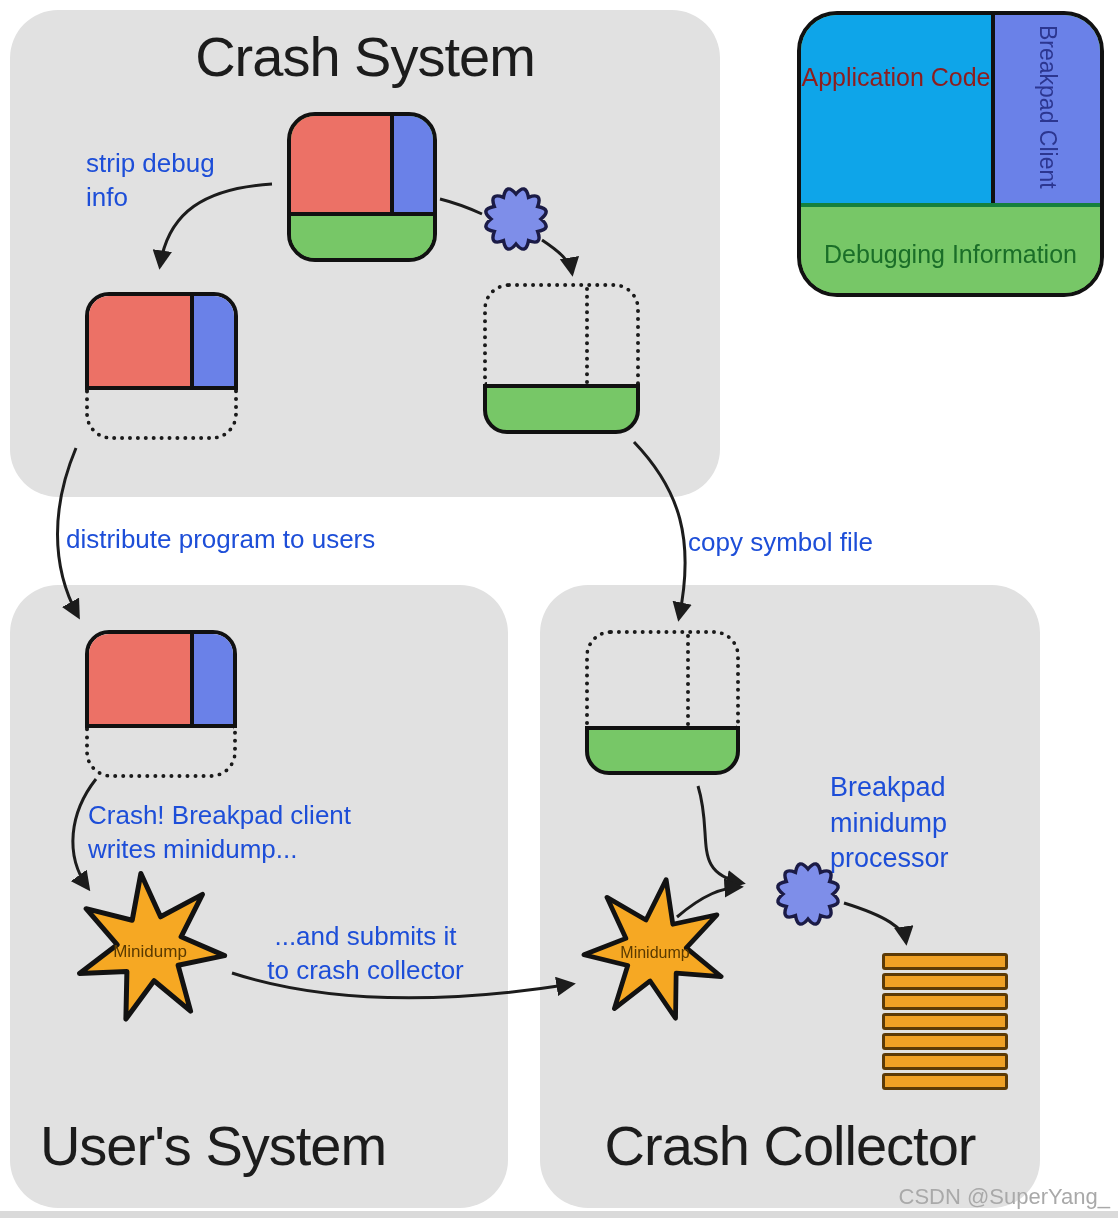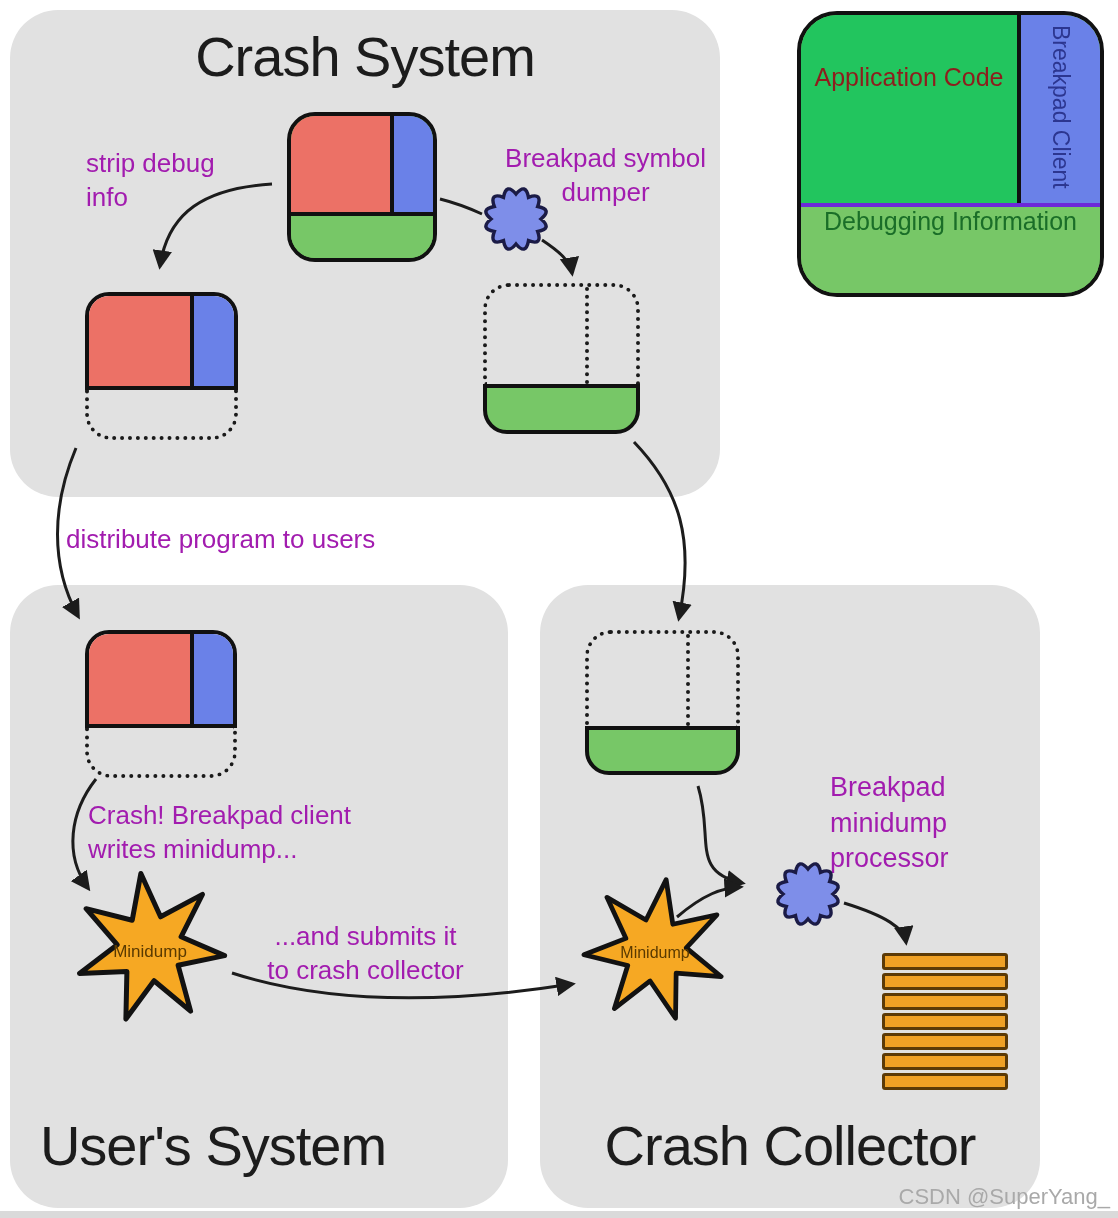--- a/index.html
+++ b/index.html
@@ -2,33 +2,33 @@
 <html><head>
 <meta charset="utf-8">
 <style>
   html,body{margin:0;padding:0;background:#ffffff;}
   #canvas{
     position:relative;width:1118px;height:1218px;overflow:hidden;
     font-family:"Liberation Sans",sans-serif;background:#ffffff;
   }
   .panel{position:absolute;background:#e1e1e1;border-radius:48px;}
   .panel-title{position:absolute;font-size:56px;color:#1c1c1c;text-align:center;letter-spacing:-1px;white-space:nowrap;}
-  .lbl{position:absolute;font-size:26px;color:#a21caf;white-space:nowrap;line-height:1.32;}
+  .lbl{position:absolute;font-size:26px;color:#1d4ed8;white-space:nowrap;line-height:1.32;}
   .lbl.center{text-align:center;}
   
   .legend{position:absolute;left:797px;top:11px;width:307px;height:286px;
     border:4px solid #111;border-radius:40px;overflow:hidden;background:#77c767;box-sizing:border-box;}
   .legend .top-row{display:flex;height:188px;}
-  .legend .red-cell{width:220px;background:#22c55e;border-right:4px solid #111;
+  .legend .red-cell{width:194px;background:#0ea5e9;border-right:4px solid #111;
     display:flex;justify-content:center;align-items:flex-start;padding-top:48px;box-sizing:border-box;}
   .legend .red-cell span{font-size:25px;color:#8e1d1d;}
   .legend .blue-cell{flex:1;background:#6a81e8;display:flex;justify-content:center;}
   .legend .blue-cell span{writing-mode:vertical-rl;font-size:23px;color:#2c3690;padding-top:10px;}
-  .legend .green-cell{height:94px;background:#77c767;border-top:4px solid #6d28d9;
-    display:flex;justify-content:center;}
+  .legend .green-cell{height:94px;background:#77c767;border-top:4px solid #15803d;
+    display:flex;justify-content:center;align-items:center;}
   .legend .green-cell span{font-size:25px;color:#1a6e28;}
   
   .prog-full{position:absolute;left:287px;top:112px;width:150px;height:150px;
     border:4px solid #111;border-radius:28px;overflow:hidden;box-sizing:border-box;background:#77c767;}
   .prog-full .top{display:flex;height:96px;}
   .prog-full .red{width:99px;background:#ec7166;border-right:4px solid #111;}
   .prog-full .blue{flex:1;background:#6a81e8;}
   .prog-full .green{height:46px;background:#77c767;border-top:4px solid #111;}
   .stripped{position:absolute;width:153px;}
   .stripped .solid{height:98px;border:4px solid #111;border-radius:24px 24px 0 0;
@@ -125,25 +125,22 @@
     <div class="bar"></div>
     <div class="bar"></div>
     <div class="bar"></div>
     <div class="bar"></div>
   </div>
 
   <div class="lbl" style="left:86px;top:146px;">
     <div>strip debug</div>
     <div>info</div>
   </div>
-  <div class="lbl center" style="left:468px;top:141px;width:275px;">
-    <div>Breakpad symbol</div>
-    <div>dumper</div>
-  </div>
   <div class="lbl" style="left:66px;top:522px;">distribute program to users</div>
+  <div class="lbl" style="left:688px;top:525px;">copy symbol file</div>
   <div class="lbl center" style="left:238px;top:919px;width:255px;">
     <div>...and submits it</div>
     <div>to crash collector</div>
   </div>
   <div class="lbl" style="left:88px;top:798px;">
     <div>Crash!  Breakpad client</div>
     <div>writes minidump...</div>
   </div>
   <div class="lbl" style="left:830px;top:770px;font-size:27px;">
     <div>Breakpad</div>

